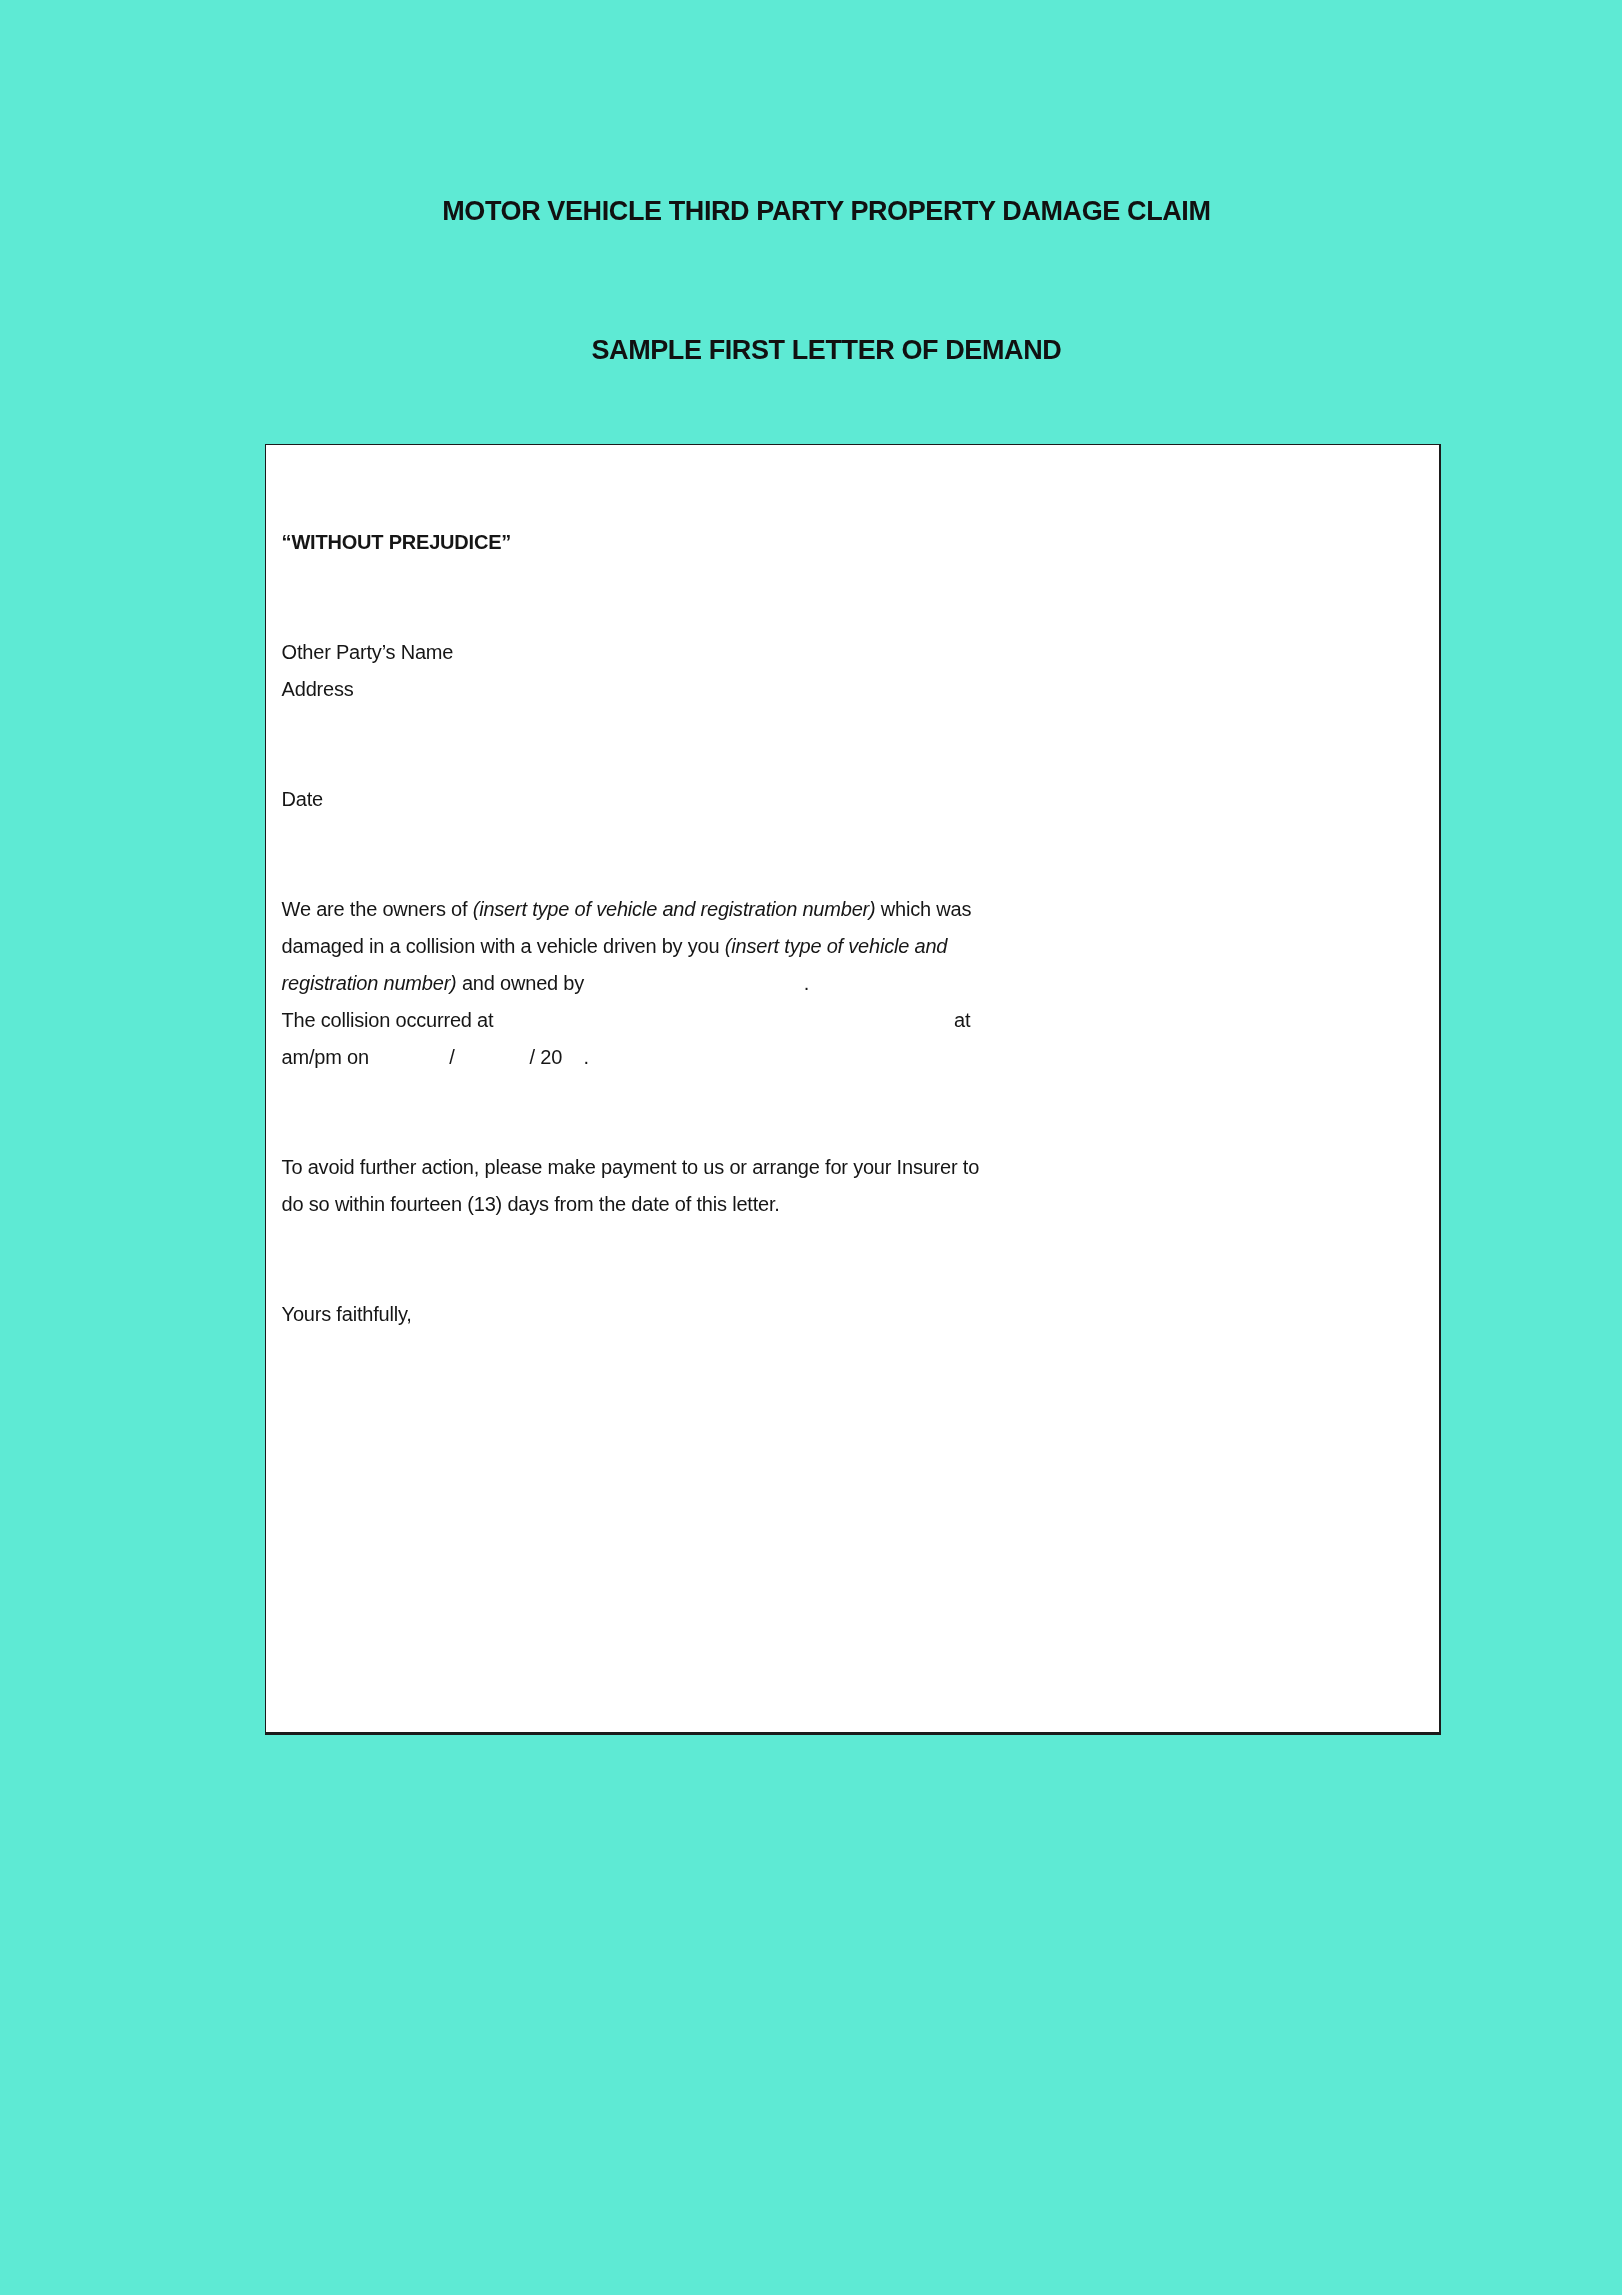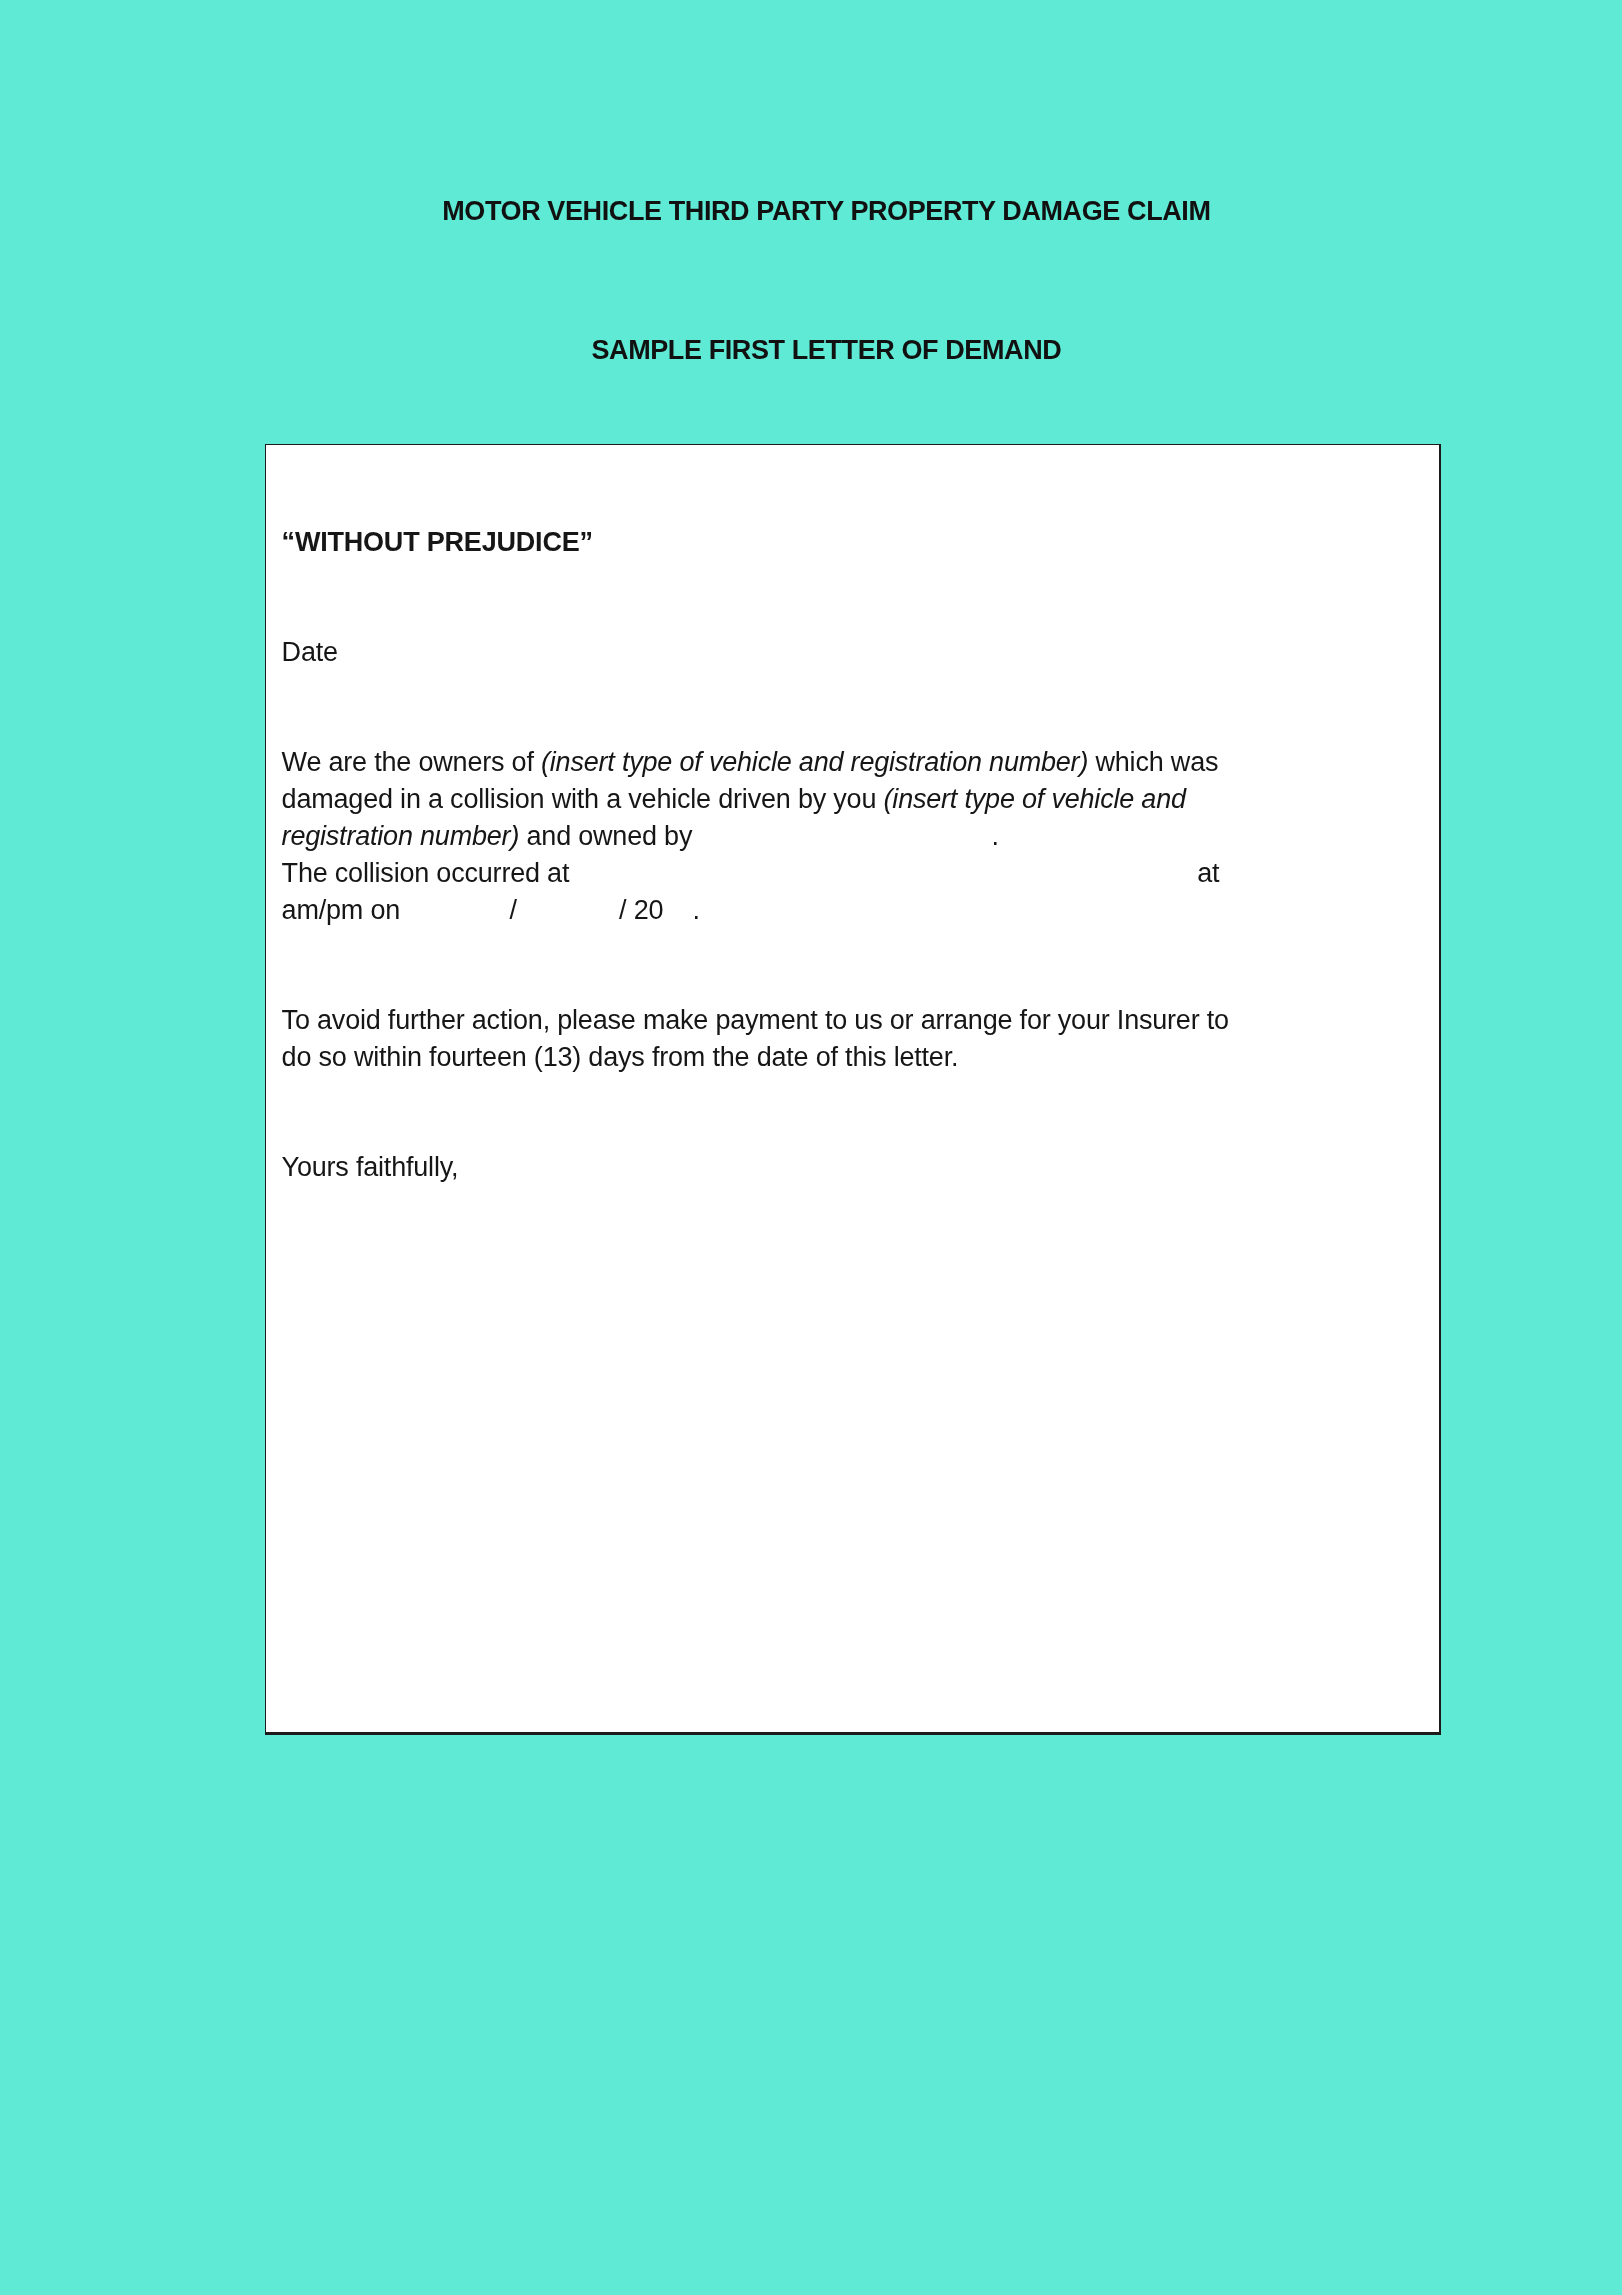--- a/index.html
+++ b/index.html
@@ -44,21 +44,21 @@
     border-bottom-width: 3.7px;
     background: #ffffff;
     box-sizing: content-box;
     overflow: hidden;
   }
   .letter-inner {
     padding: 0 15.6px;
   }
   .block {
     margin: 0;
-    font-size: 27px;
+    font-size: 20px;
     line-height: 37px;
     letter-spacing: -0.2px;
     white-space: pre-wrap;
     color: #161616;
   }
   .bold { font-weight: bold; }
   .italic { font-style: italic; }
   .mt-86 { margin-top: 79px; }
   .mt-89 { margin-top: 82px; }
   .mt-80 { margin-top: 73px; }
@@ -73,20 +73,22 @@
     <div class="doc-title">MOTOR VEHICLE THIRD PARTY PROPERTY DAMAGE CLAIM</div>
     <div class="doc-subtitle">SAMPLE FIRST LETTER OF DEMAND</div>
   </div>
 
   <div class="letter-box">
     <div class="letter-inner">
 
       <p class="block bold mt-86">“WITHOUT PREJUDICE”</p>
 
 
+      <p class="block mt-80">Other Party’s Name
+Address</p>
 
       <p class="block mt-80">Date</p>
 
       <p class="block mt-80"><span>We are the owners of </span><span class="italic">(insert type of vehicle and registration number)</span><span> which was
 damaged in a collision with a vehicle driven by you </span><span class="italic">(insert type of vehicle and
 registration number)</span><span> and owned by                                         .
 The collision occurred at                                                                                      at
 am/pm on               /              / 20    .</span></p>
 
 

